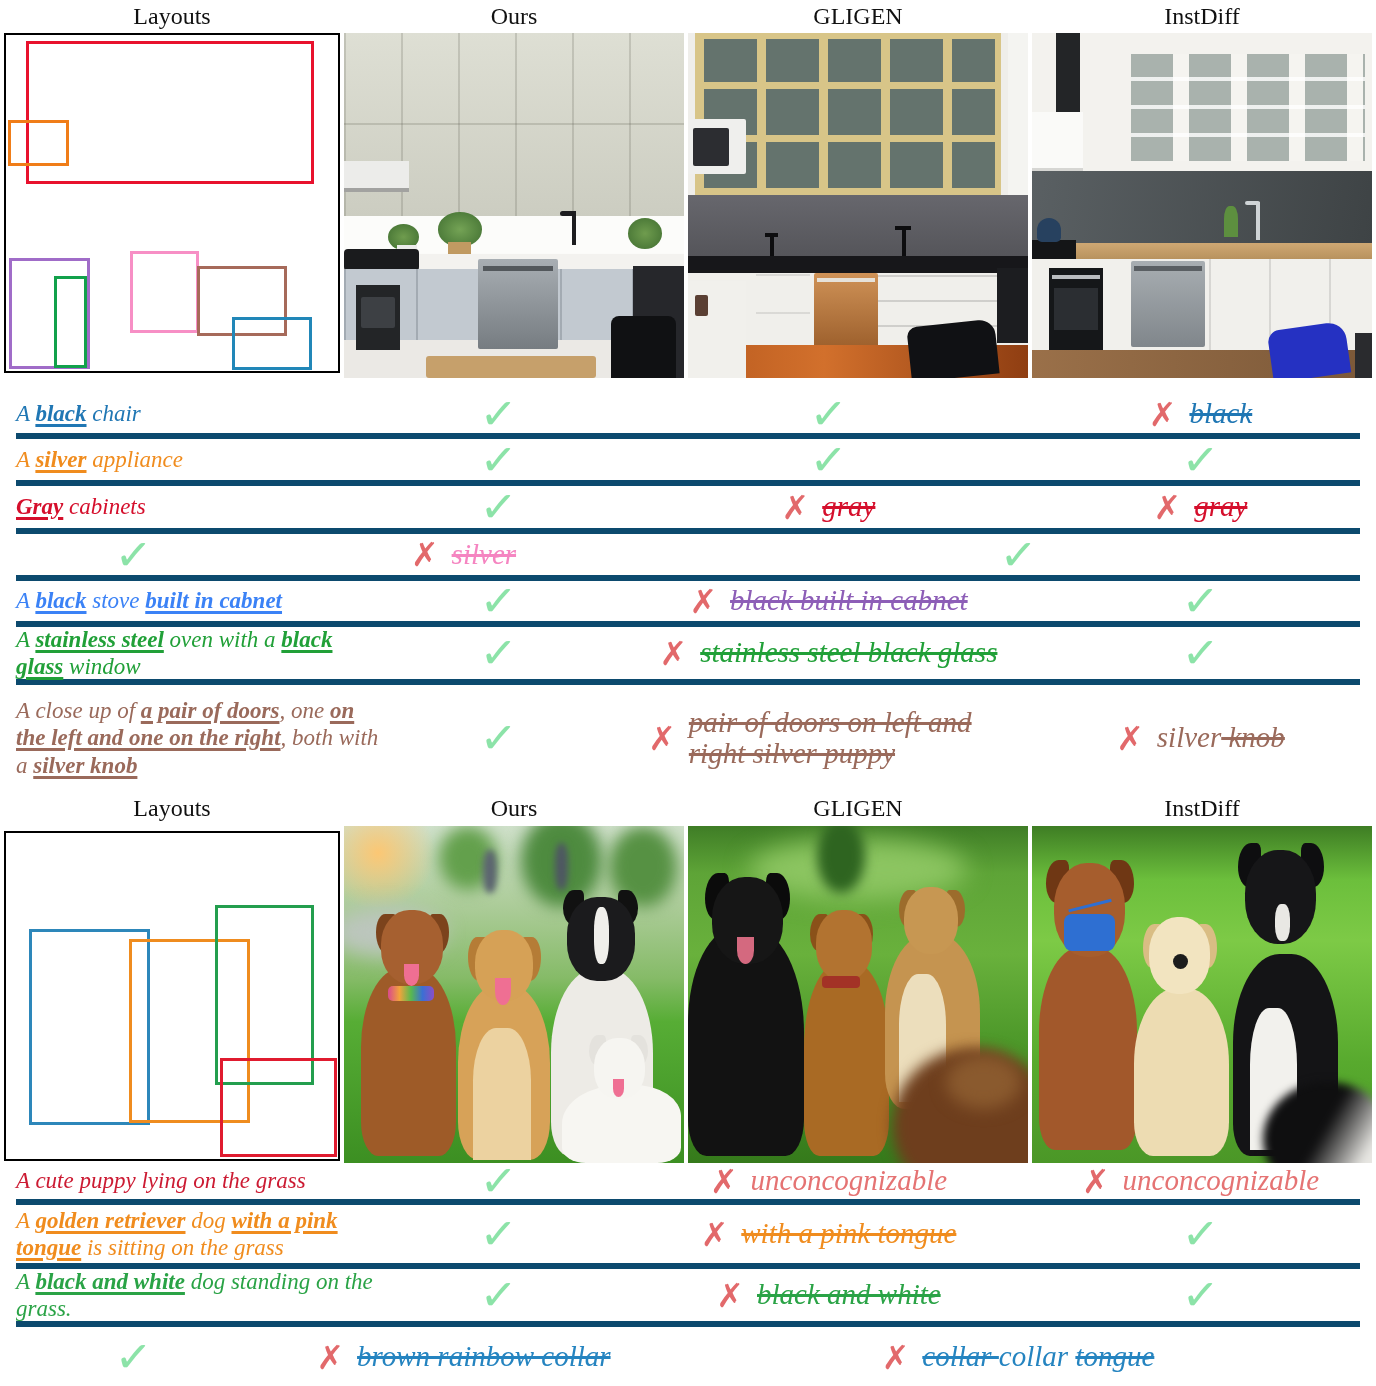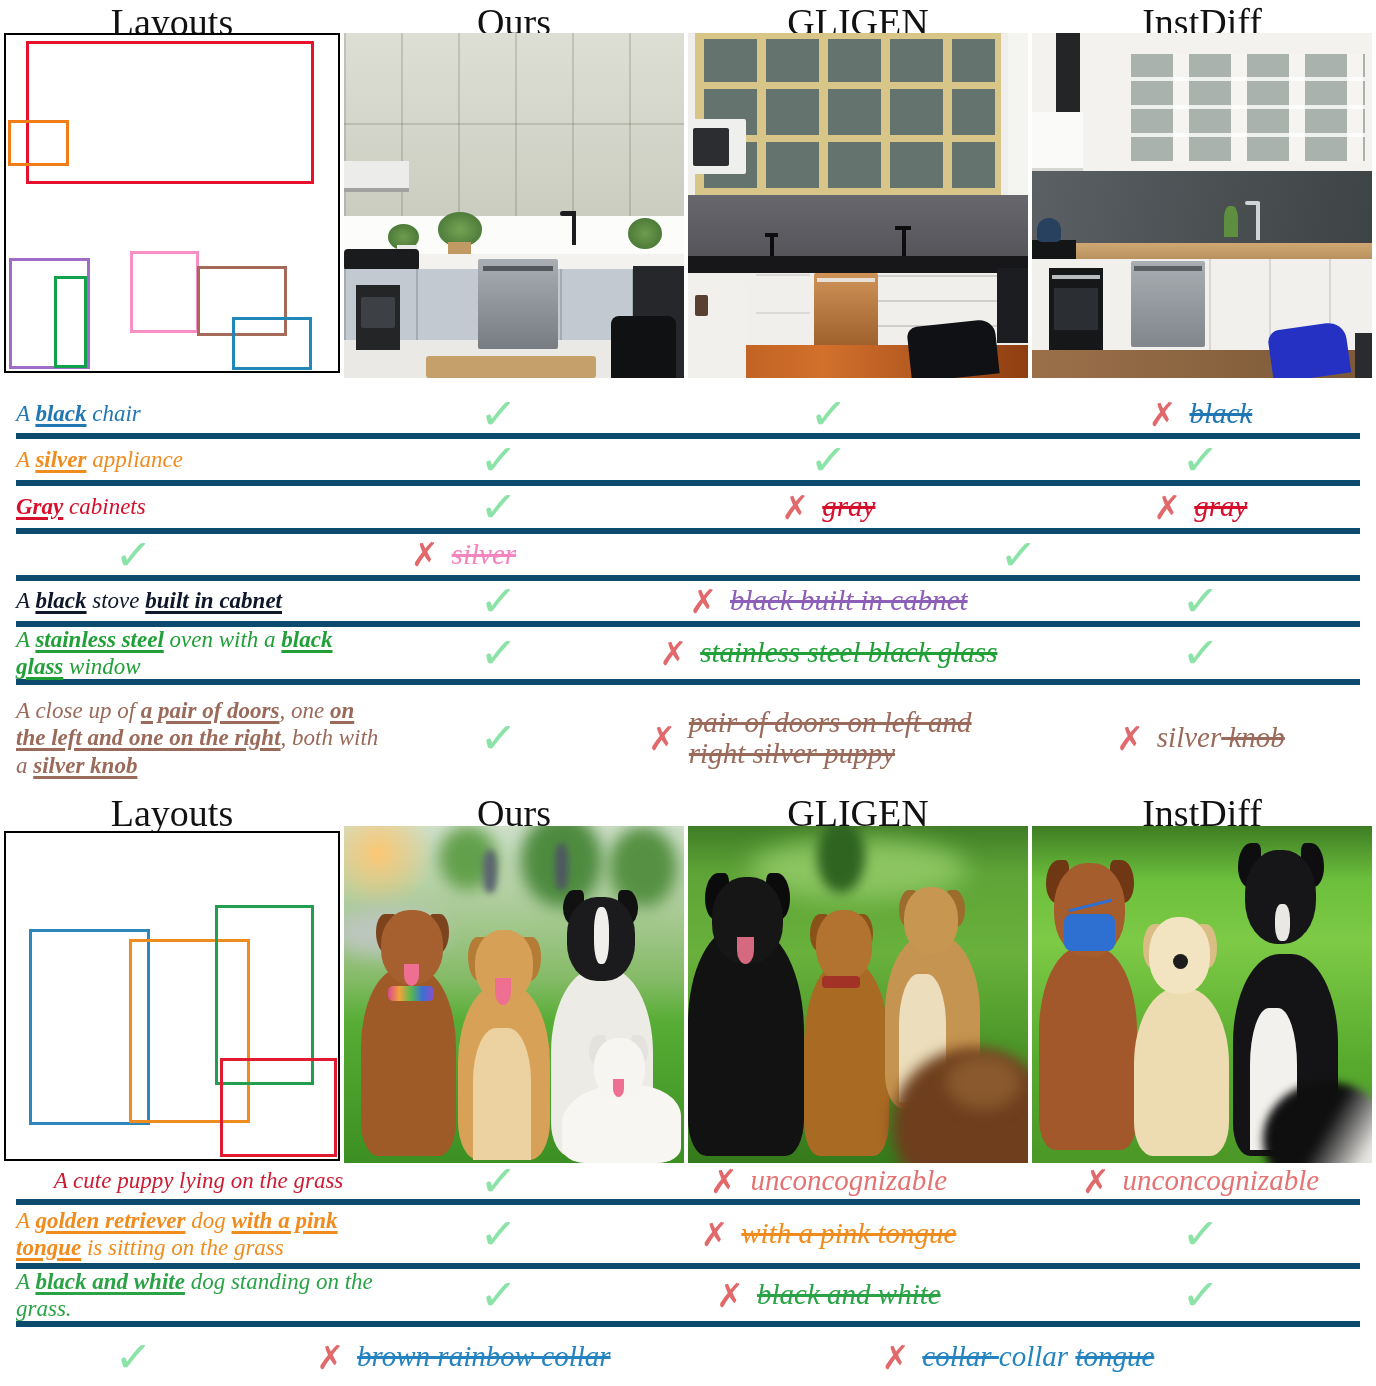--- a/index.html
+++ b/index.html
@@ -4,21 +4,21 @@
 <style>
   html,body{margin:0;padding:0;background:#fff;}
   body{width:1376px;height:1386px;overflow:hidden;font-family:"Liberation Serif","DejaVu Serif",serif;}
   *{box-sizing:border-box;}
   .page{width:1376px;height:1386px;background:#fff;position:relative;}
 
   
   .hdr-row{display:grid;grid-template-columns:336px 340px 340px 340px;gap:4px;padding-left:4px;align-items:center;}
   .hdr-row.h0{height:33px;}
   .hdr-row.h1{height:35px;}
-  .hdr{text-align:center;font-size:38px;color:#111;}
+  .hdr{text-align:center;font-size:24px;color:#111;}
 
   
   .media-row{display:grid;grid-template-columns:336px 340px 340px 340px;gap:4px;padding-left:4px;}
   .media-row.mr0{height:345px;}
   .media-row.mr1{height:337px;}
   .layout-canvas{position:relative;background:#fff;border:2px solid #000;}
   .mr0 .layout-canvas{height:340px;margin-top:0;}
   .mr1 .layout-canvas{height:330px;margin-top:5px;}
   .lrect{position:absolute;border:3px solid;background:transparent;}
   .img{position:relative;overflow:hidden;height:100%;}
@@ -188,21 +188,21 @@
         </div>
         <div class="cell c1">
           <span class="xmark">✗</span>
           <span class="note" style="color: rgb(245, 133, 193);"><span class="seg st">silver</span></span>
         </div>
         <div class="cell c2">
           <span class="check">✓</span>
         </div>
       </div>
       <div class="trow sep" style="height: 46px;">
-        <div class="prompt" style="color: #0f172a;"><span class="seg">A </span><span class="seg b u">black</span><span class="seg"> stove </span><span class="seg b u">built in cabnet</span></div>
+        <div class="prompt" style="color: #3b82f6;"><span class="seg">A </span><span class="seg b u">black</span><span class="seg"> stove </span><span class="seg b u">built in cabnet</span></div>
         <div class="cell c0">
           <span class="check">✓</span>
         </div>
         <div class="cell c1">
           <span class="xmark">✗</span>
           <span class="note" style="color: rgb(141, 94, 183);"><span class="seg st">black built in cabnet</span></span>
         </div>
         <div class="cell c2">
           <span class="check">✓</span>
         </div>
@@ -322,21 +322,21 @@
       <i style="left:60.5%;top:5%;width:7%;height:13%;background:#0e0e10;border-radius:60% 20% 50% 50%"></i>
       <i style="left:79%;top:5%;width:7%;height:13%;background:#0e0e10;border-radius:20% 60% 50% 50%"></i>
       <i style="left:62.5%;top:7%;width:21%;height:28%;background:#161618;border-radius:46%"></i>
       <i style="left:71.5%;top:23%;width:4.5%;height:11%;background:#e9e8e4;border-radius:40%"></i>
       <i style="right:-6%;bottom:-10%;width:38%;height:34%;background:linear-gradient(120deg,#0f0f10 45%,#e8e7e3 75%);border-radius:50%;filter:blur(4px)"></i>
     </div>
   </div>
 
   <div class="t-body t1">
       <div class="trow sep" style="height: 42px;">
-        <div class="prompt" style="color: rgb(204, 27, 51); text-align: center;"><span class="seg">A cute puppy lying on the grass</span></div>
+        <div class="prompt" style="color: rgb(204, 27, 51);"><span class="seg">A cute puppy lying on the grass</span></div>
         <div class="cell c0">
           <span class="check">✓</span>
         </div>
         <div class="cell c1">
           <span class="xmark">✗</span>
           <span class="note" style="color: rgb(229, 115, 115);"><span class="seg">unconcognizable</span></span>
         </div>
         <div class="cell c2">
           <span class="xmark">✗</span>
           <span class="note" style="color: rgb(229, 115, 115);"><span class="seg">unconcognizable</span></span>

